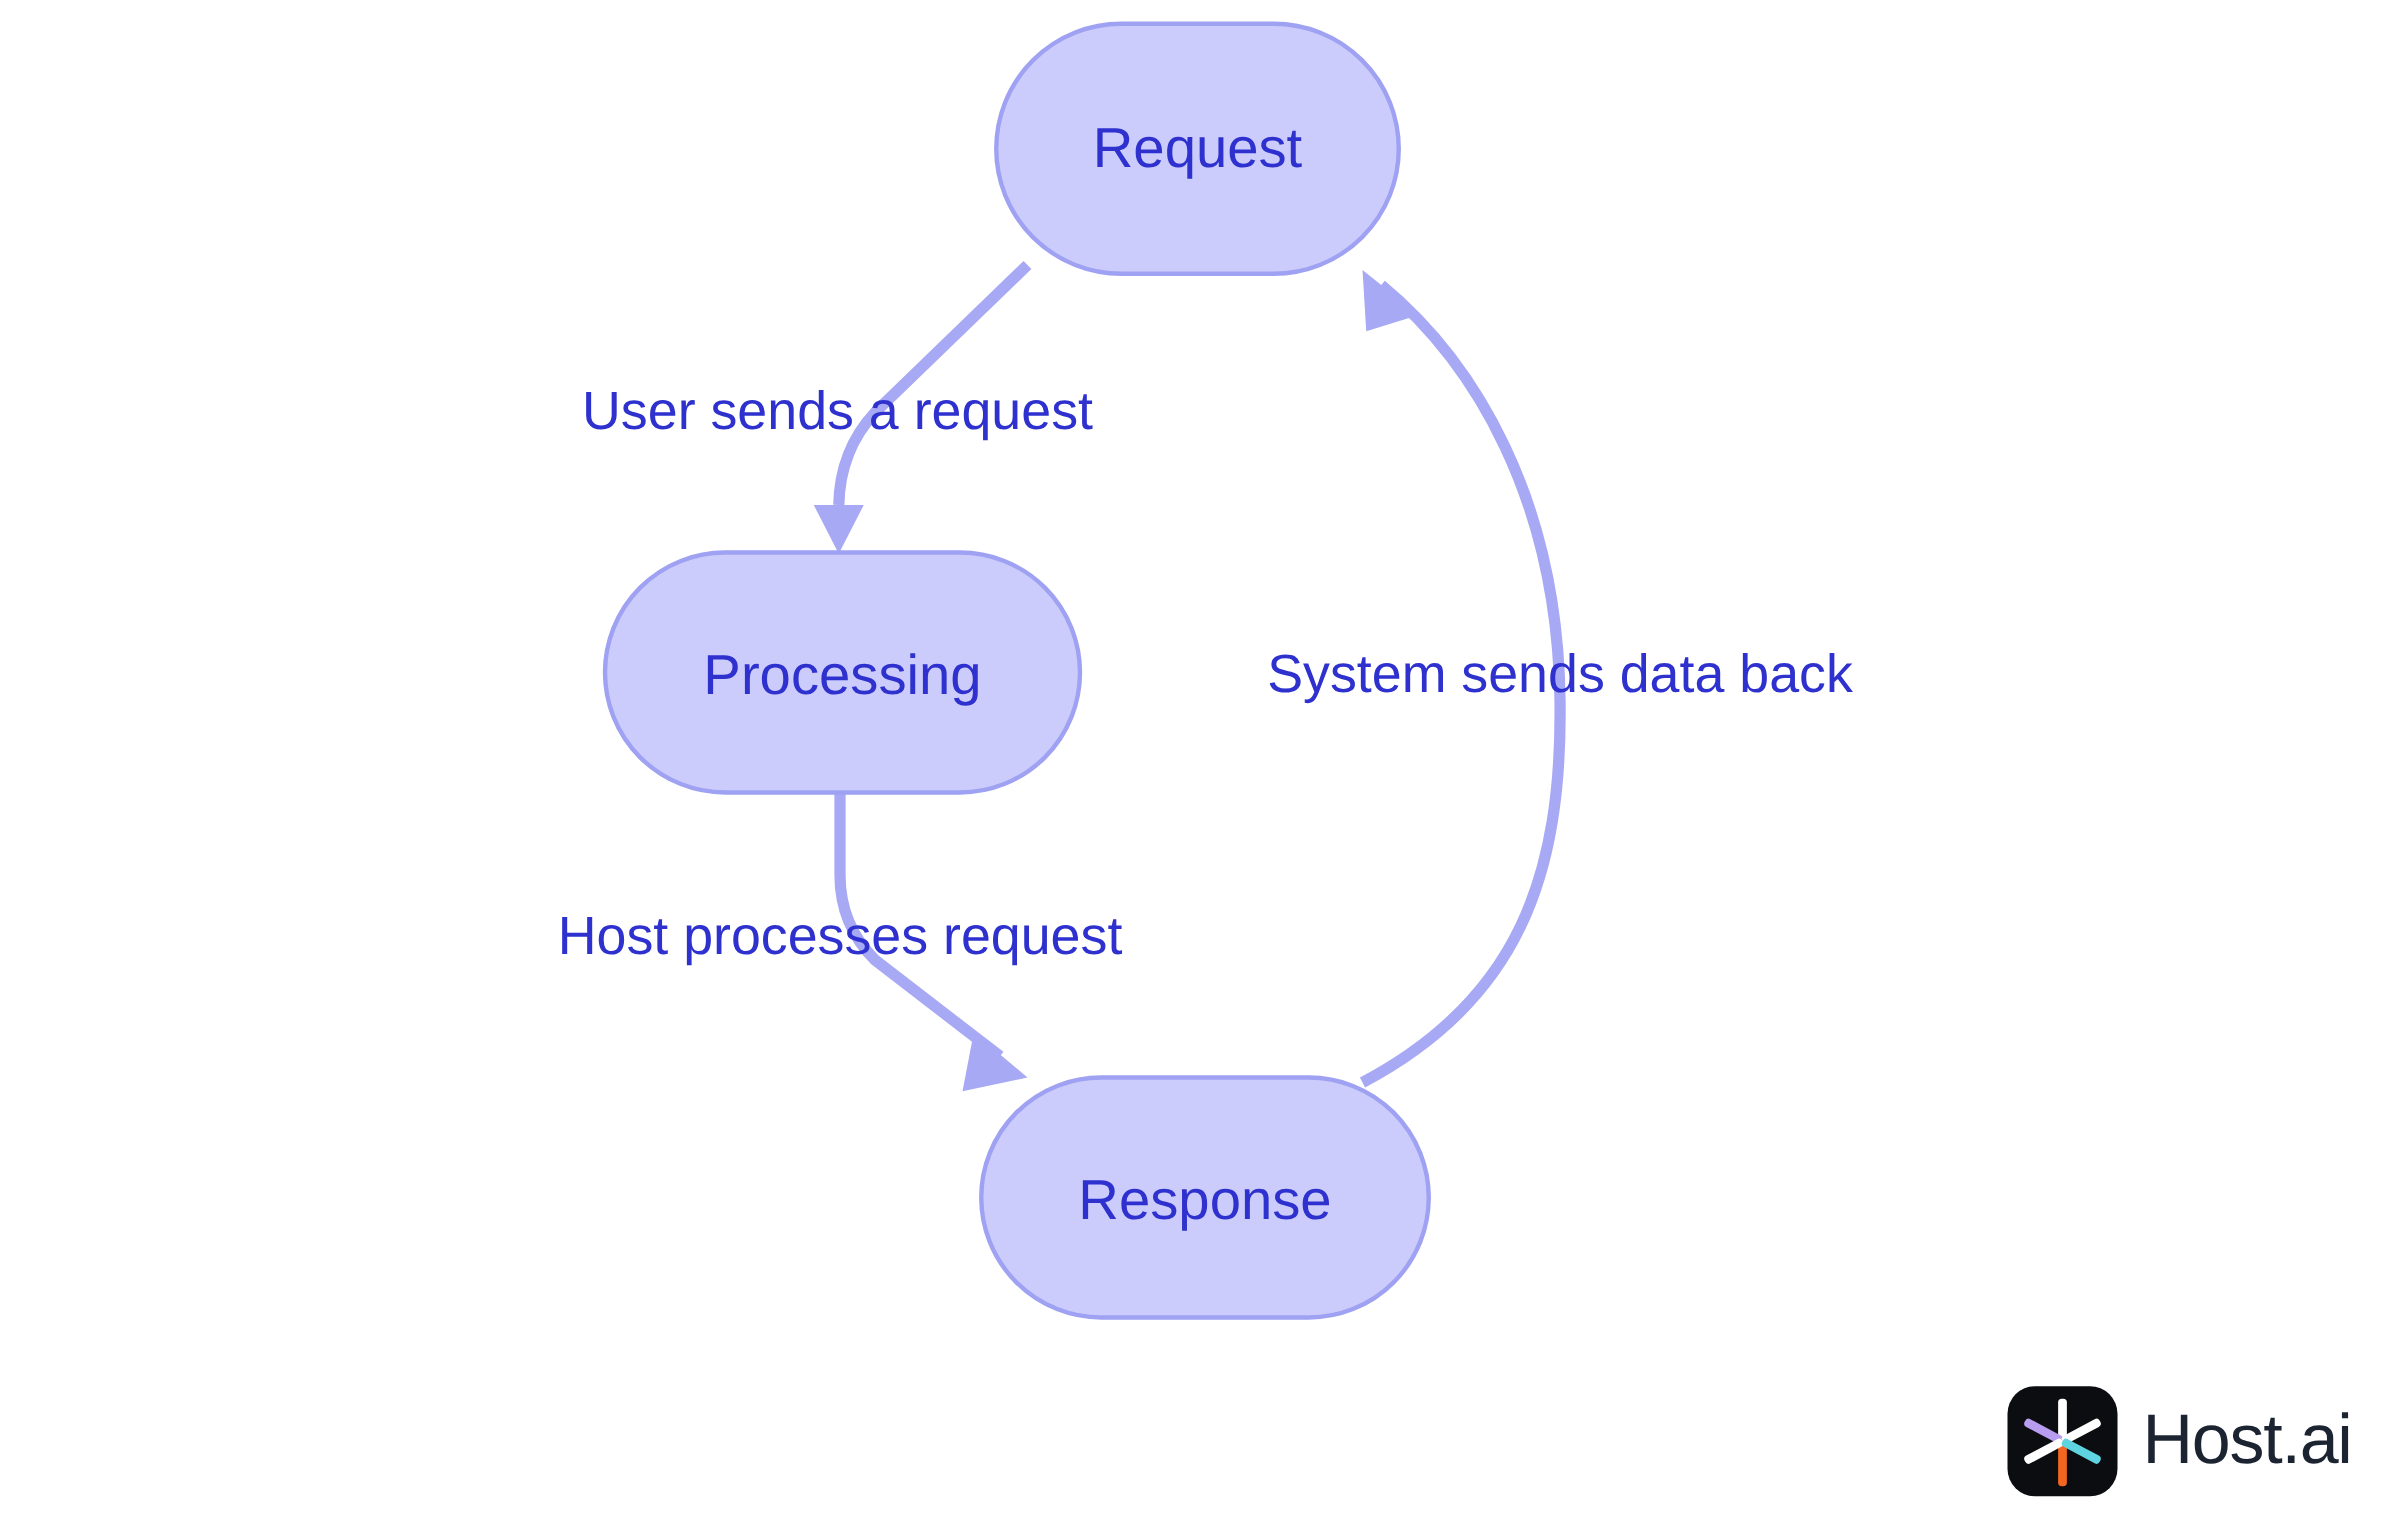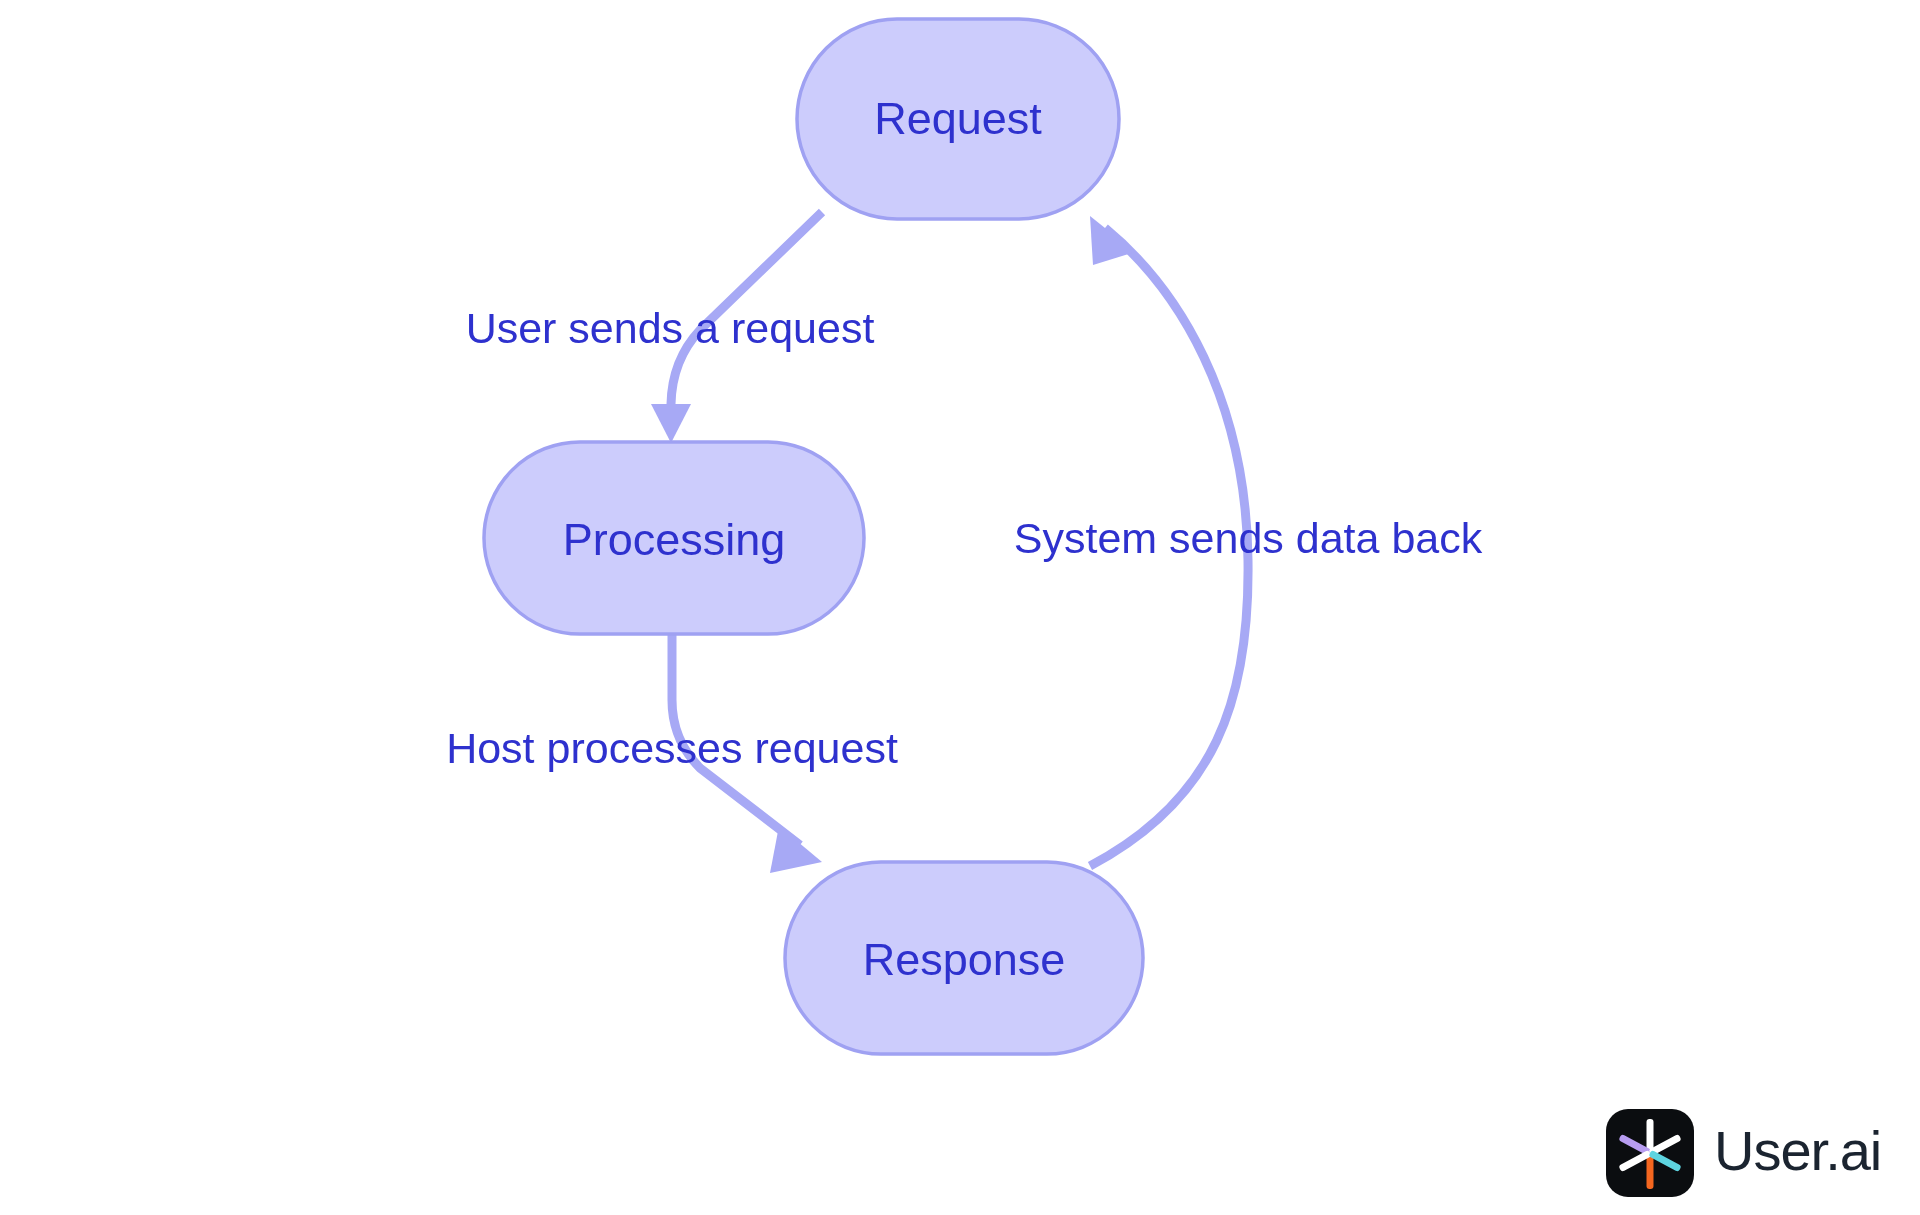--- a/index.html
+++ b/index.html
@@ -147,16 +147,16 @@
       <div class="spoke" style="width:7px;height:36px;background:#f4661f;transform:translate(-50%,0);"></div>
 
       <div class="spoke" style="width:7px;height:34px;background:#b79cf0;transform:translate(-50%,0) rotate(118deg);"></div>
 
       <div class="spoke" style="width:7px;height:34px;background:#ffffff;transform:translate(-50%,0) rotate(62deg);"></div>
 
       <div class="spoke" style="width:7px;height:34px;background:#ffffff;transform:translate(-50%,0) rotate(-118deg);"></div>
 
       <div class="spoke" style="width:7px;height:34px;background:#5ed4e0;transform:translate(-50%,0) rotate(-62deg);"></div>
     </div>
-    <div id="logo-word">User.ai</div>
+    <div id="logo-word">Host.ai</div>
   </div>
 
 </div>
 
 </body></html>

